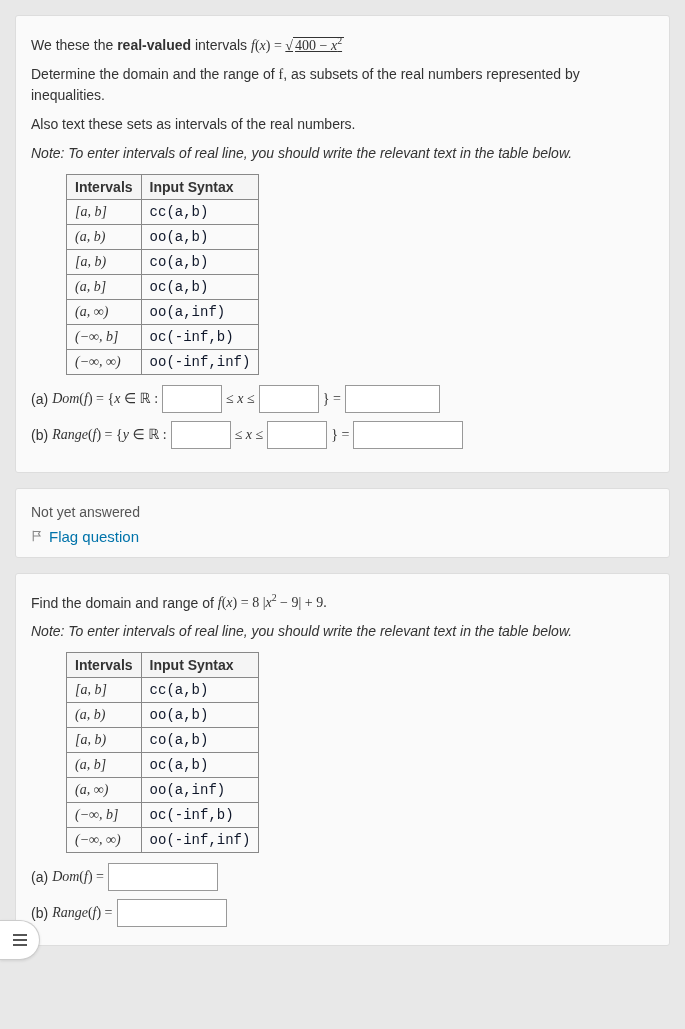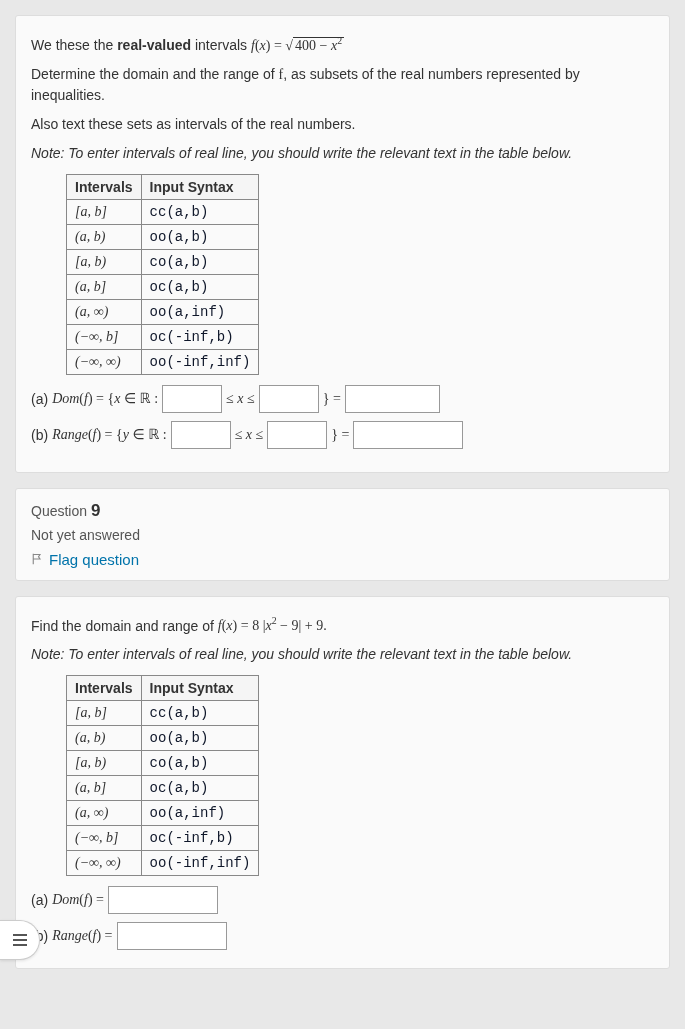--- a/index.html
+++ b/index.html
@@ -61,20 +61,21 @@
       margin: 8px 0;
       line-height: 1.5;
     }
     .sup {
       font-size: 0.7em;
       vertical-align: super;
     }
     .sqrt {
       position: relative;
       display: inline-block;
+      text-decoration: underline;
     }
     .sqrt::before {
       content: "√";
       font-family: serif;
     }
     .sqrt-inner {
       border-top: 1px solid #333;
       padding: 0 2px;
     }
     table.intervals {
@@ -234,24 +235,20 @@
     <span class="math-expr"><span class="it">Range</span>(<span class="it">f</span>) = {<span class="it">y</span> ∈ ℝ : </span>
     <input type="text" class="small" style="">
     <span class="math-expr"> ≤ <span class="it">x</span> ≤ </span>
     <input type="text" class="small" style="">
     <span class="math-expr"> } = </span>
     <input type="text" class="large" style="">
   </div>
 </div>
 
 <div class="question-meta">
-  <div class="qnum">
-    <span>Question</span>
-    <span class="num">9</span>
-  </div>
   <div class="meta-line">Not yet answered</div>
   <div class="flag-link">
     <svg class="flag-icon" viewBox="0 0 16 16">
       <path d="M3 1 L3 15 M3 2 L12 2 L10 5 L12 8 L3 8" stroke="#888" stroke-width="1.5" fill="none"></path>
     </svg>
     <span>Flag question</span>
   </div>
 </div>
 
 <div class="question-content">

